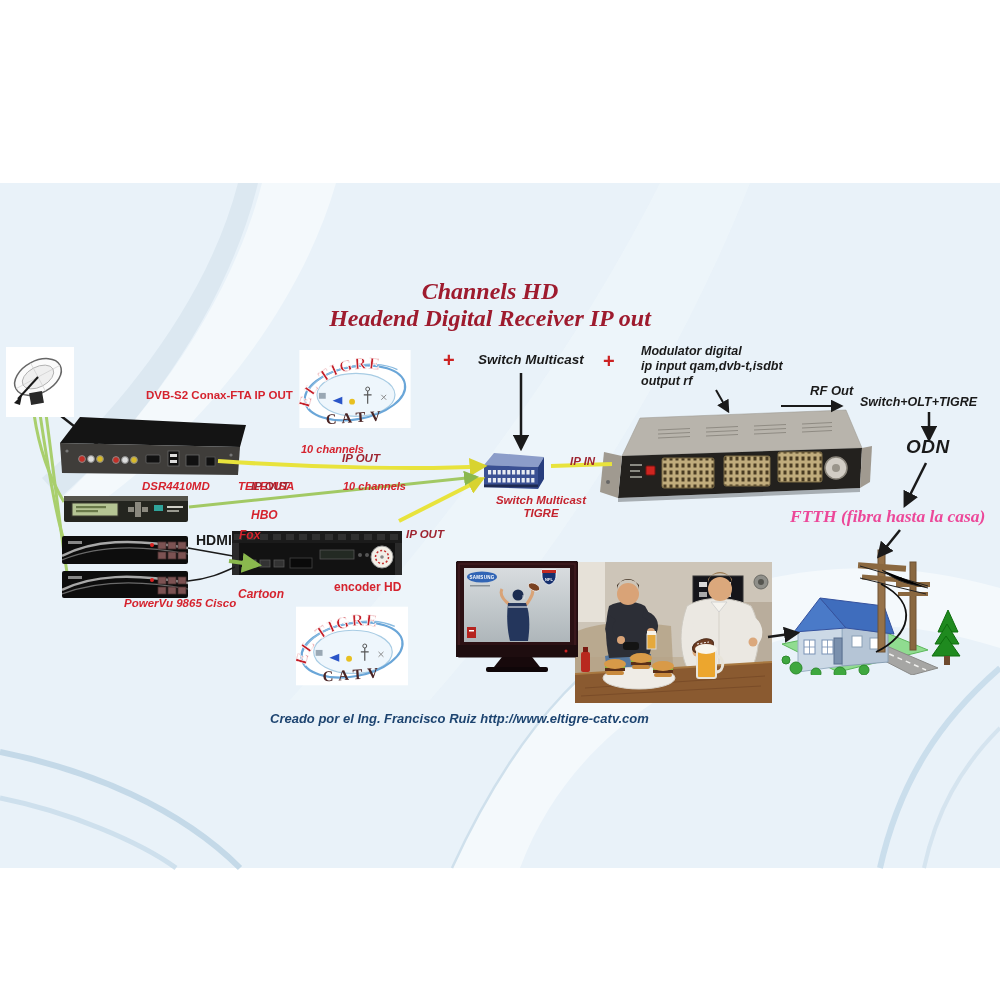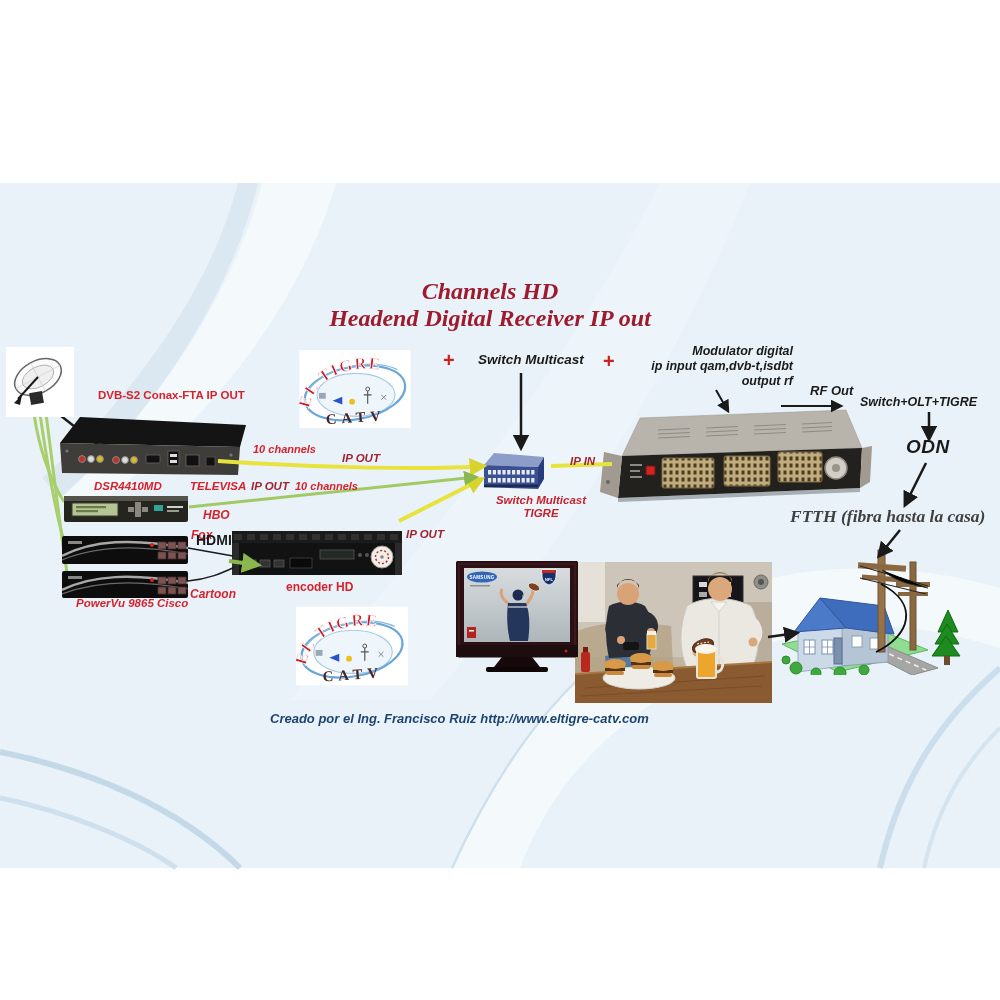--- a/index.html
+++ b/index.html
@@ -2,29 +2,29 @@
 <html><head>
 <meta charset="utf-8">
 <style>
   html,body{margin:0;padding:0;background:#fff;}
   .canvas{position:relative;width:1000px;height:1000px;background:#fff;overflow:hidden;
           font-family:"Liberation Sans",sans-serif;}
   .abs{position:absolute;}
   svg{display:block;}
   .lbl{position:absolute;font-family:"Liberation Sans",sans-serif;font-weight:bold;
        font-style:italic;white-space:nowrap;z-index:5;}
-  .red{color:#d5232e;}
+  .red{color:#d5232e;margin-left:48px;}
   .maroon{color:#9e2430;}
   .blk{color:#1a1a1a;}
   .upright{font-style:normal;}
   .title{position:absolute;text-align:center;font-family:"Liberation Serif",serif;
          font-weight:bold;font-style:italic;color:#9e1b2e;font-size:24px;line-height:27px;z-index:5;}
   .ftth{position:absolute;font-family:"Liberation Serif",serif;font-weight:bold;font-style:italic;
-        color:#404040;font-size:17.5px;white-space:nowrap;z-index:5;}
-  .modlabel{position:absolute;text-align:right;font-weight:bold;font-style:italic;color:#1a1a1a;
+        color:#ec4899;font-size:17.5px;white-space:nowrap;z-index:5;}
+  .modlabel{position:absolute;text-align:left;font-weight:bold;font-style:italic;color:#1a1a1a;
             font-size:12.5px;line-height:15px;z-index:5;}
   .swlabel{position:absolute;text-align:center;font-weight:bold;font-style:italic;color:#c4232e;
            font-size:11.5px;line-height:13px;z-index:5;}
   .footer{position:absolute;font-weight:bold;font-style:italic;color:#1d4470;
           font-size:13px;z-index:5;}
   .plus{position:absolute;font-weight:bold;font-style:normal;color:#cc2222;font-size:20px;z-index:5;}
   .dev{position:absolute;z-index:2;}
   .z3{z-index:3;}
   .z4{z-index:4;}
 </style>

